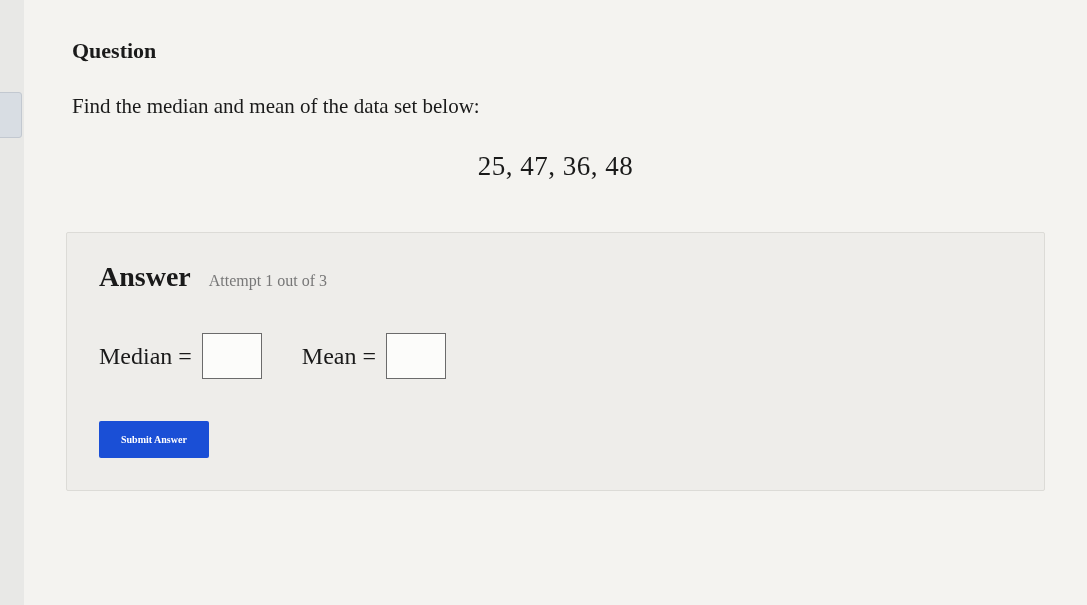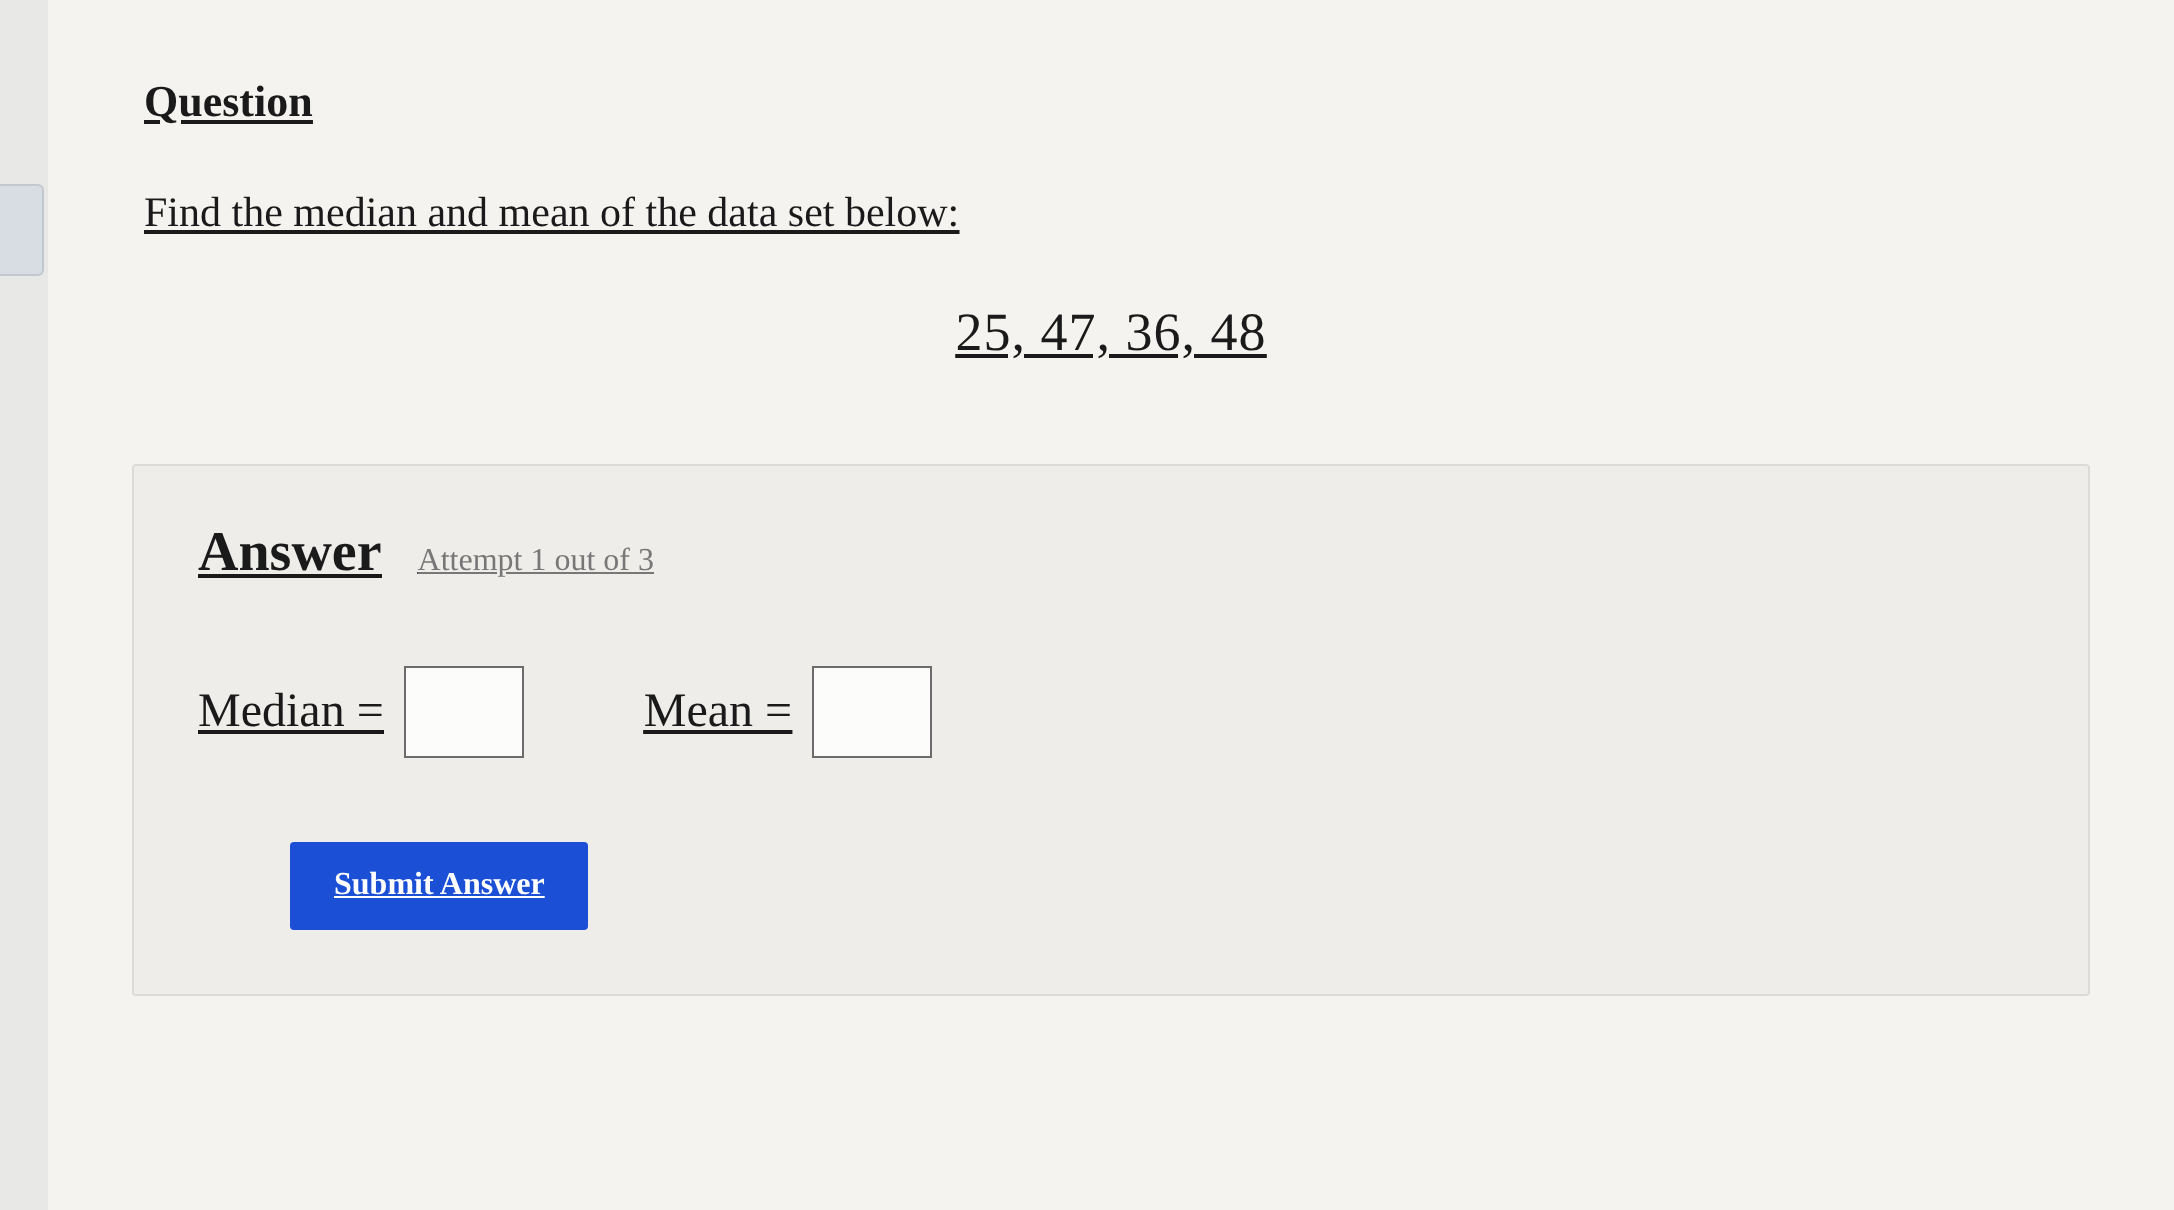--- a/index.html
+++ b/index.html
@@ -1,19 +1,18 @@
 <!DOCTYPE html>
 <html><head>
   <meta charset="utf-8">
   <style>
     * {
       box-sizing: border-box;
       margin: 0;
       padding: 0;
-      text-decoration: underline;
     }
     body {
       font-family: Georgia, 'Times New Roman', serif;
       background: #e8e8e6;
       width: 1087px;
       height: 605px;
       position: relative;
       overflow: hidden;
     }
     .content-area {
@@ -75,21 +74,21 @@
       font-size: 28px;
       color: #1a1a1a;
     }
     .attempt-text {
       font-size: 16px;
       color: #777;
     }
     .inputs-row {
       display: flex;
       align-items: center;
-      gap: 60px;
+      gap: 40px;
       margin-bottom: 42px;
     }
     .input-group {
       display: flex;
       align-items: center;
       gap: 10px;
     }
     .input-label {
       font-size: 24px;
       color: #1a1a1a;
@@ -101,26 +100,25 @@
       background: #fcfcfa;
       font-size: 20px;
       text-align: center;
       font-family: inherit;
     }
     .submit-btn {
       background: #1a4fd6;
       color: #fff;
       border: none;
       padding: 13px 22px;
-      font-size: 16px;
+      font-size: 10px;
       font-family: Georgia, 'Times New Roman', serif;
       font-weight: bold;
       cursor: pointer;
       border-radius: 2px;
-      margin-left: 46px;
     }
   </style>
 </head>
 <body>
 
 <div class="sidebar-stub"></div>
 
 <div class="content-area">
 
   <div class="question-heading">Question</div>

